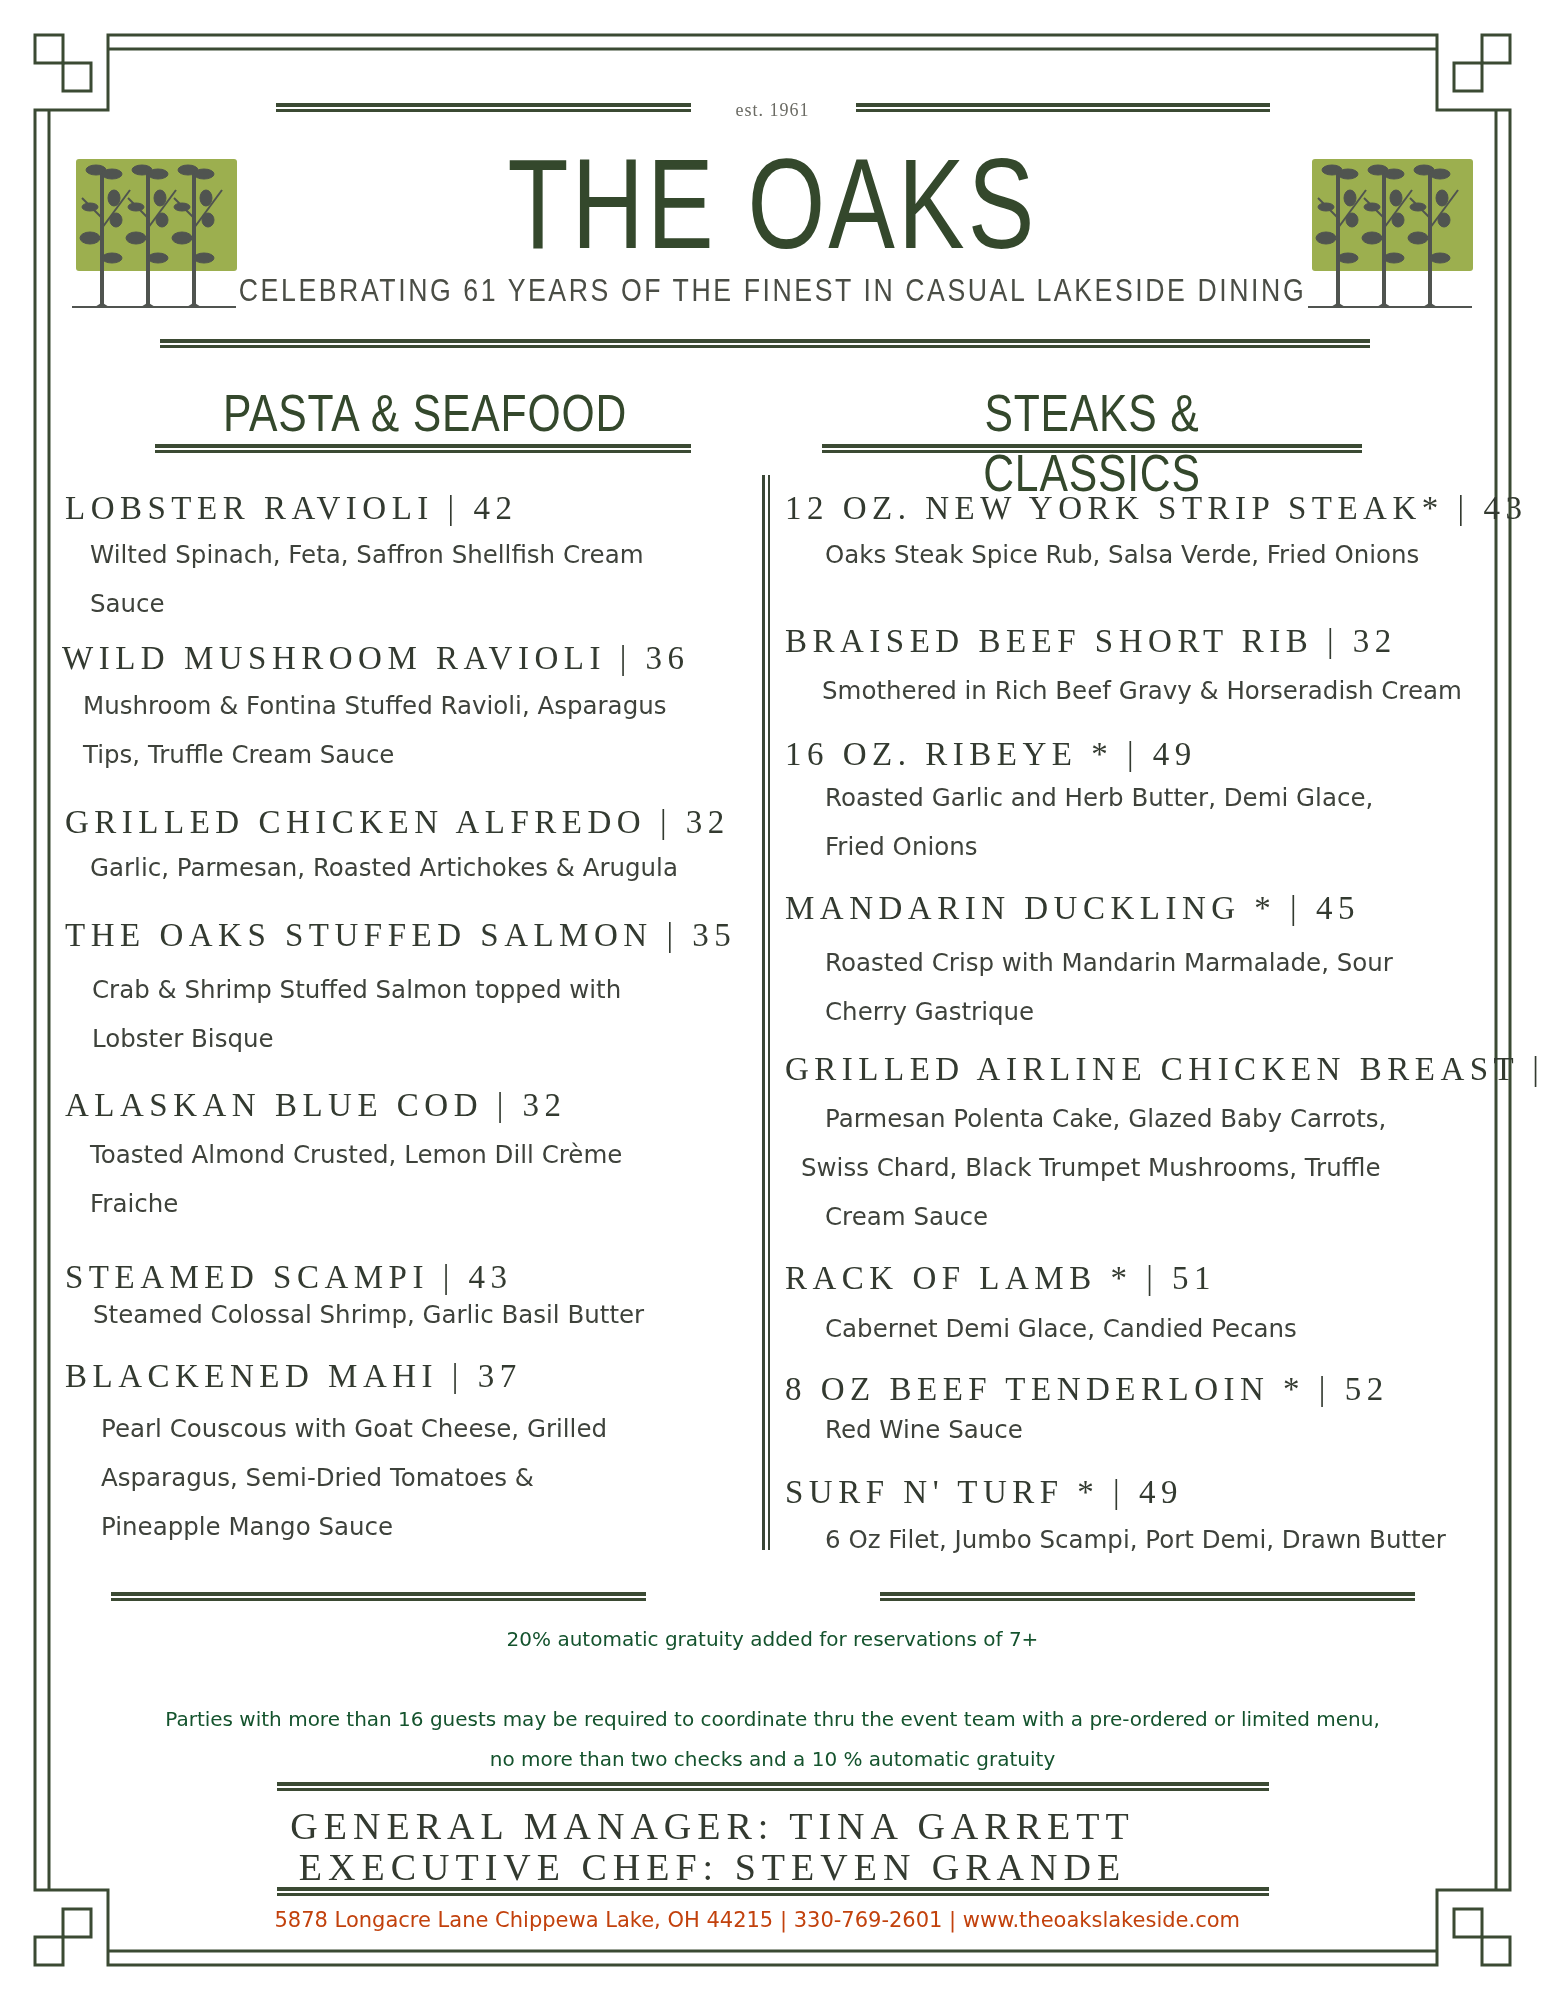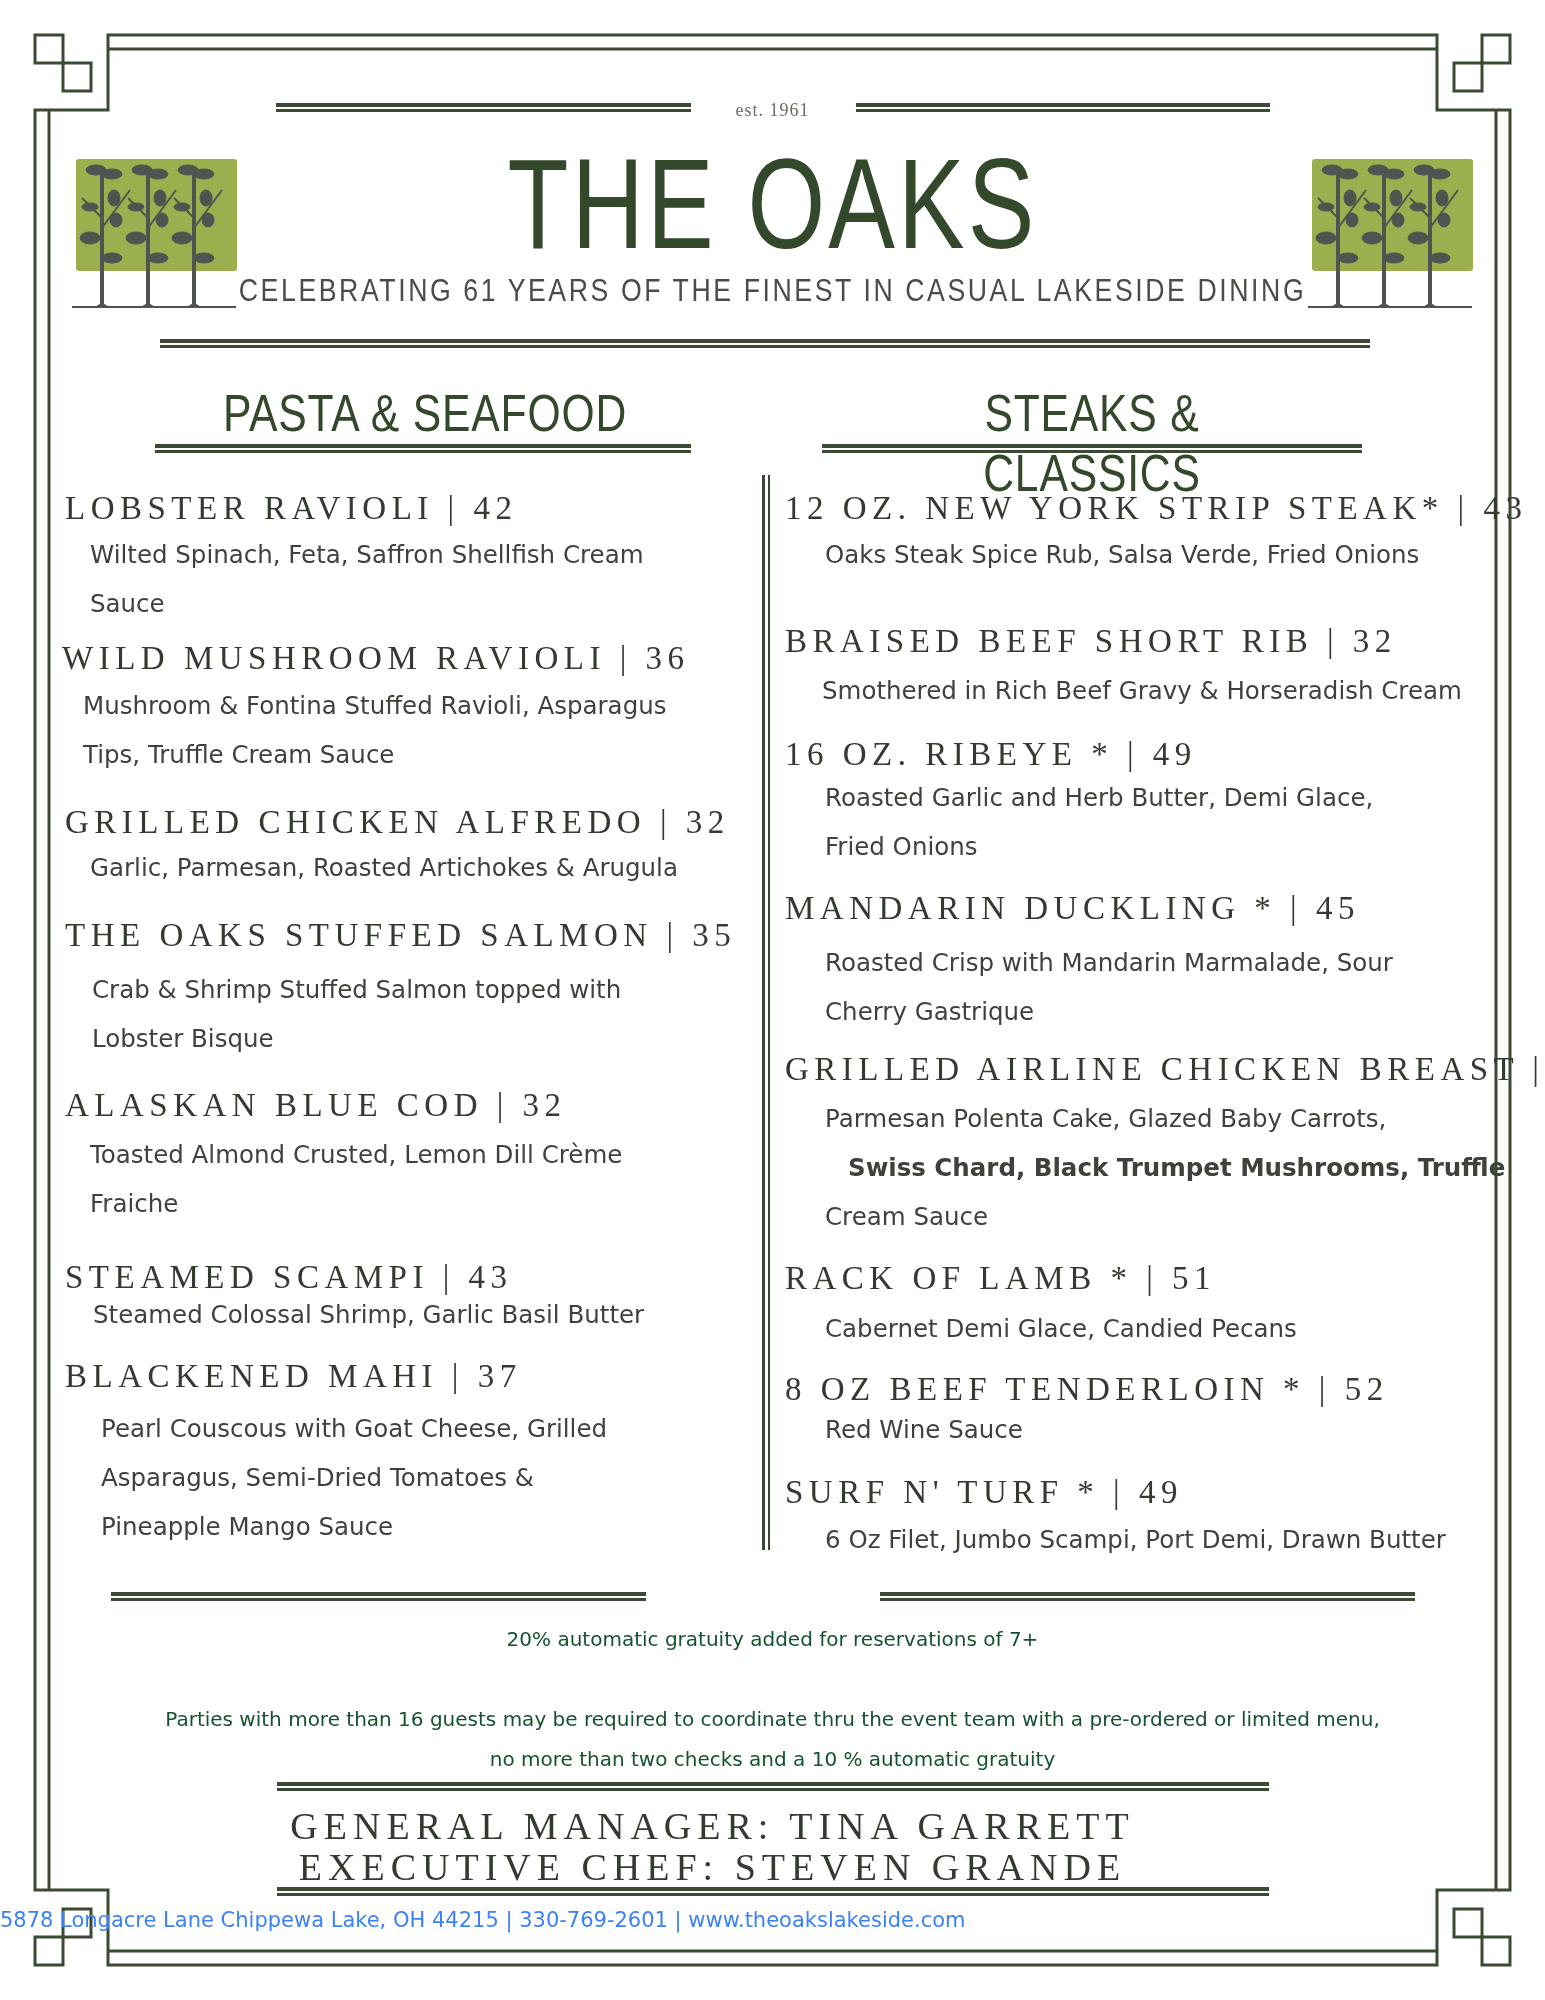--- a/index.html
+++ b/index.html
@@ -13,21 +13,21 @@
   .title { left: 0; width: 1545px; top: 140px; text-align: center; font-family: "Liberation Sans", sans-serif; font-weight: 400; font-size: 128px; line-height: 128px; color: #34482c; transform: scaleX(0.78); letter-spacing: 4px; -webkit-text-stroke: 0px; }
   .subtitle { left: 0; width: 1545px; top: 273px; text-align: center; font-family: "Liberation Sans", sans-serif; font-size: 31px; color: #4a4d45; letter-spacing: 3px; transform: scaleX(0.86); font-weight: 300; }
 
   .section-title { top: 383px; font-family: "Liberation Sans", sans-serif; font-size: 52px; color: #34482c; text-align: center; transform: scaleX(0.82); letter-spacing: 1px; }
 
   .item-name { position: absolute; font-family: "Liberation Serif", serif; font-size: 33px; letter-spacing: 5.5px; color: #333a30; white-space: nowrap; }
   .item-desc { position: absolute; font-family: "DejaVu Sans", sans-serif; font-size: 24.5px; color: #3e423b; line-height: 49px; white-space: nowrap; }
 
   .note { left: 0; width: 1545px; text-align: center; font-family: "DejaVu Sans", sans-serif; font-size: 20px; color: #14532d; }
   .staff { left: 0; width: 1425px; text-align: center; font-family: "Liberation Serif", serif; font-size: 38px; color: #333a30; letter-spacing: 6px; }
-  .address { left: 0; width: 1240px; text-align: left; font-family: "DejaVu Sans", sans-serif; font-size: 21px; color: #3b82f6; }
+  .address { left: 0; width: 1240px; text-align: right; font-family: "DejaVu Sans", sans-serif; font-size: 21px; color: #c2410c; }
 
   .logo { position: absolute; }
 </style>
 </head>
 <body>
 
 <svg class="frame-svg" width="1545" height="2000" viewBox="0 0 1545 2000">
   <g fill="none" stroke="#3b4a33" stroke-width="3">
 
     <path d="M108,35 L1437,35 L1437,110 L1510,110 L1510,1890 L1437,1890 L1437,1965 L108,1965 L108,1890 L35,1890 L35,110 L108,110 Z"></path>
@@ -209,21 +209,21 @@
     <div class="item-desc" style="left:825px; top:822px;">Fried Onions</div>
   </div>
   <div>
     <div class="item-name" style="left:785px; top:890px;">MANDARIN DUCKLING * | 45</div>
     <div class="item-desc" style="left:825px; top:938px;">Roasted Crisp with Mandarin Marmalade, Sour</div>
     <div class="item-desc" style="left:825px; top:987px;">Cherry Gastrique</div>
   </div>
   <div>
     <div class="item-name" style="left:785px; top:1051px;">GRILLED AIRLINE CHICKEN BREAST | 32</div>
     <div class="item-desc" style="left:825px; top:1094px;">Parmesan Polenta Cake, Glazed Baby Carrots,</div>
-    <div class="item-desc" style="left:848px; top:1143px;font-weight:bold;">Swiss Chard, Black Trumpet Mushrooms, Truffle</div>
+    <div class="item-desc" style="left:801px; top:1143px;">Swiss Chard, Black Trumpet Mushrooms, Truffle</div>
     <div class="item-desc" style="left:825px; top:1192px;">Cream Sauce</div>
   </div>
   <div>
     <div class="item-name" style="left:785px; top:1260px;">RACK OF LAMB * | 51</div>
     <div class="item-desc" style="left:825px; top:1304px;">Cabernet Demi Glace, Candied Pecans</div>
   </div>
   <div>
     <div class="item-name" style="left:785px; top:1371px;">8 OZ BEEF TENDERLOIN * | 52</div>
     <div class="item-desc" style="left:825px; top:1405px;">Red Wine Sauce</div>
   </div>

